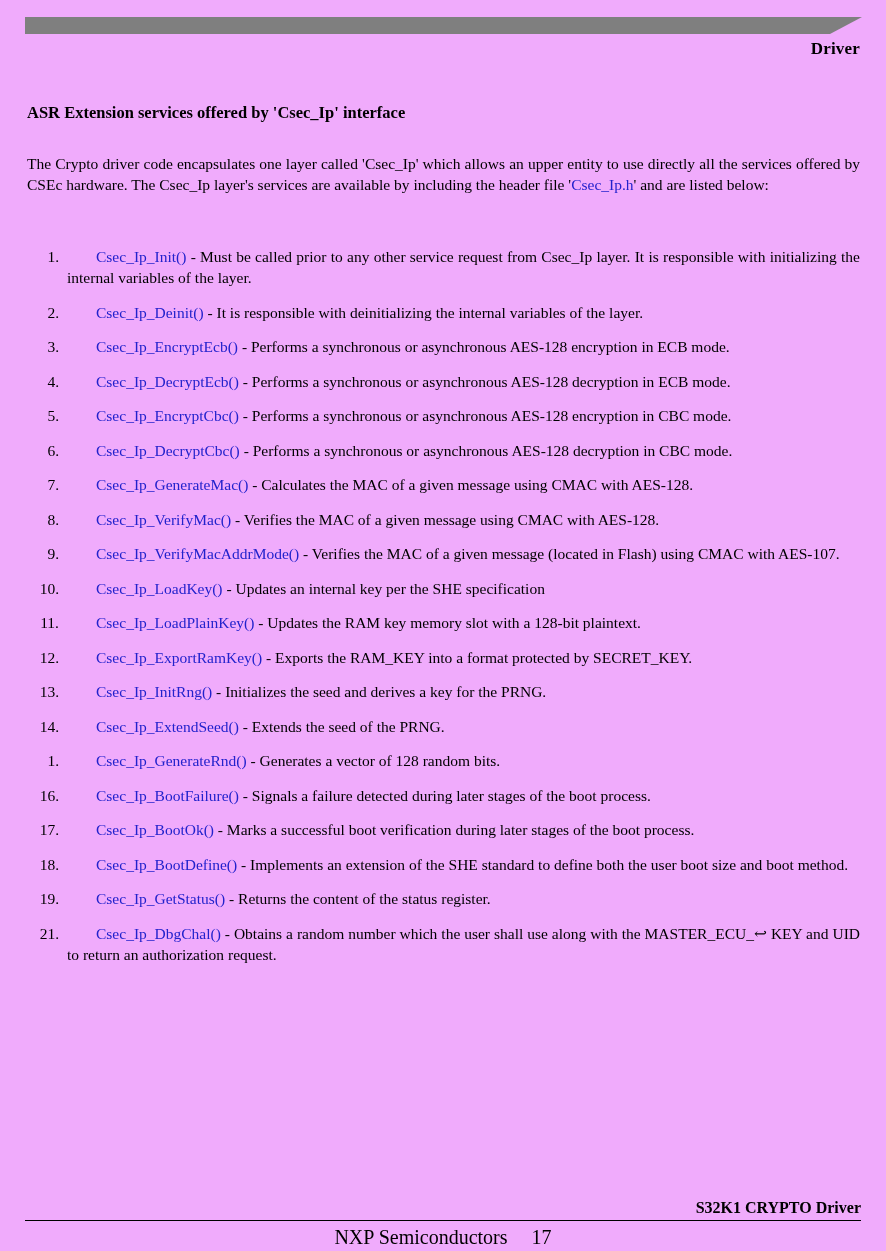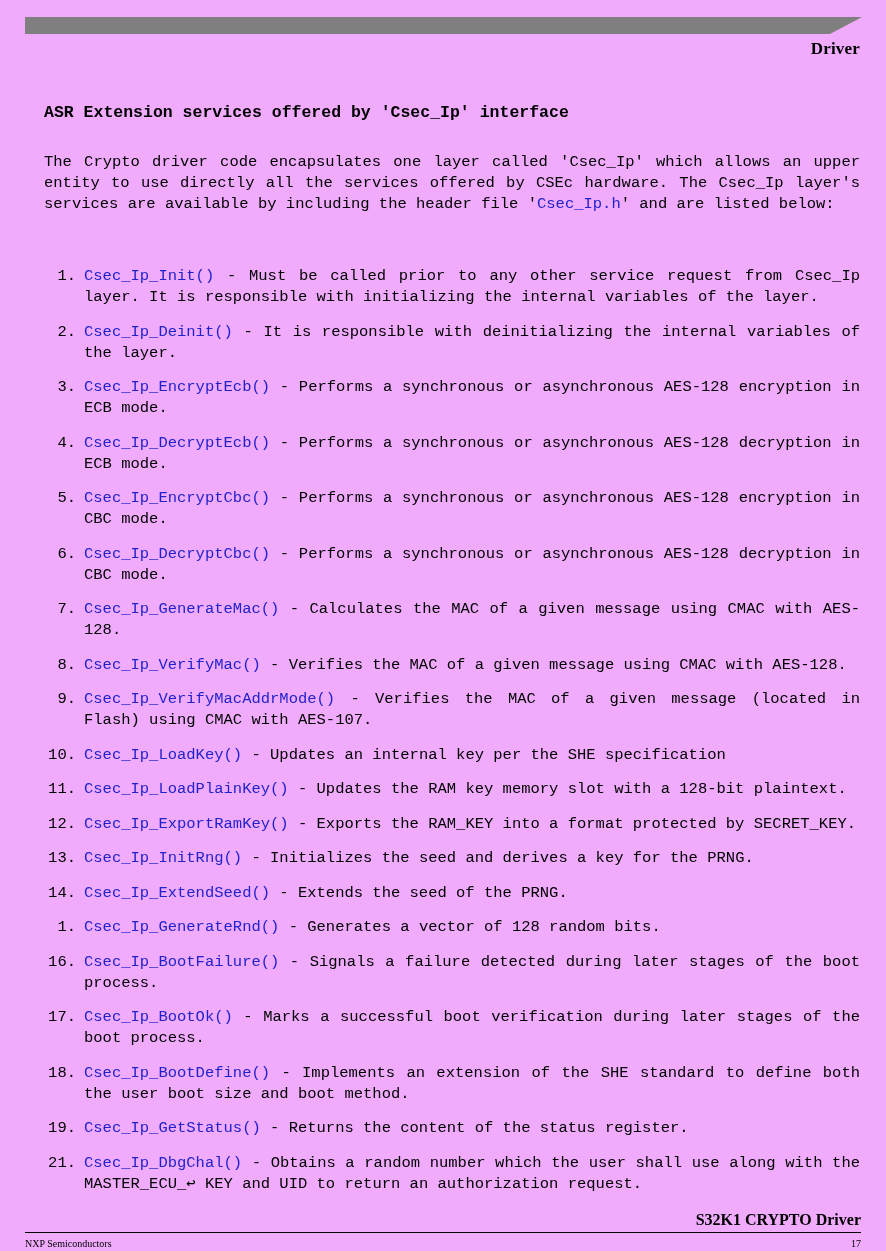--- a/index.html
+++ b/index.html
@@ -11,43 +11,43 @@
   }
   .topbar {
     position:absolute; left:25px; top:17px; width:837px; height:17px;
     background:#7f7f7f;
     clip-path:polygon(0 0, 100% 0, calc(100% - 32px) 100%, 0 100%);
   }
   .tab-label {
     position:absolute; top:39px; right:26px;
     font-weight:bold; font-size:17px; letter-spacing:0.2px;
   }
-  .content { position:absolute; left:44px; right:26px; top:103px;font-family:Liberation Mono, monospace; }
+  .content { position:absolute; left:27px; right:26px; top:103px; }
   .heading { font-size:16.5px; font-weight:bold; margin:0; }
   .intro {
     margin:30px 0 0 0; font-size:15.5px; line-height:21px;
     text-align:justify;
   }
   .doc-link { color:#2222cc; text-decoration:none; cursor:pointer; }
   ol.services { list-style:none; margin:51px 0 0 0; padding:0 0 0 40px; }
   ol.services li {
     position:relative; margin:0 0 13.5px 0;
     font-size:15.5px; line-height:21px; text-align:justify;
   }
   .num { position:absolute; left:-40px; width:32px; text-align:right; }
-  .fn { color:#2222cc; text-decoration:none; cursor:pointer; }
+  .fn { color:#2222cc; text-decoration:none; cursor:pointer;margin-left:29px; }
   .footer { position:absolute; left:25px; right:25px; bottom:2px; }
   .footer-title {
     text-align:right; font-weight:bold; font-size:16px;
     margin:0 0 3px 0;
   }
   .footer-rule { border:none; border-top:1.6px solid #000; margin:0; }
   .footer-row {
-    display:flex; justify-content:space-between;
-    font-size:10px; padding-top:5px;gap:24px;
+    display:flex; justify-content:center;
+    font-size:20px; padding-top:5px;gap:24px;
   }
 </style>
 </head>
 <body>
 
 <div class="page">
 
   <div class="topbar"></div>
 
   <div class="tab-label">Driver</div>

